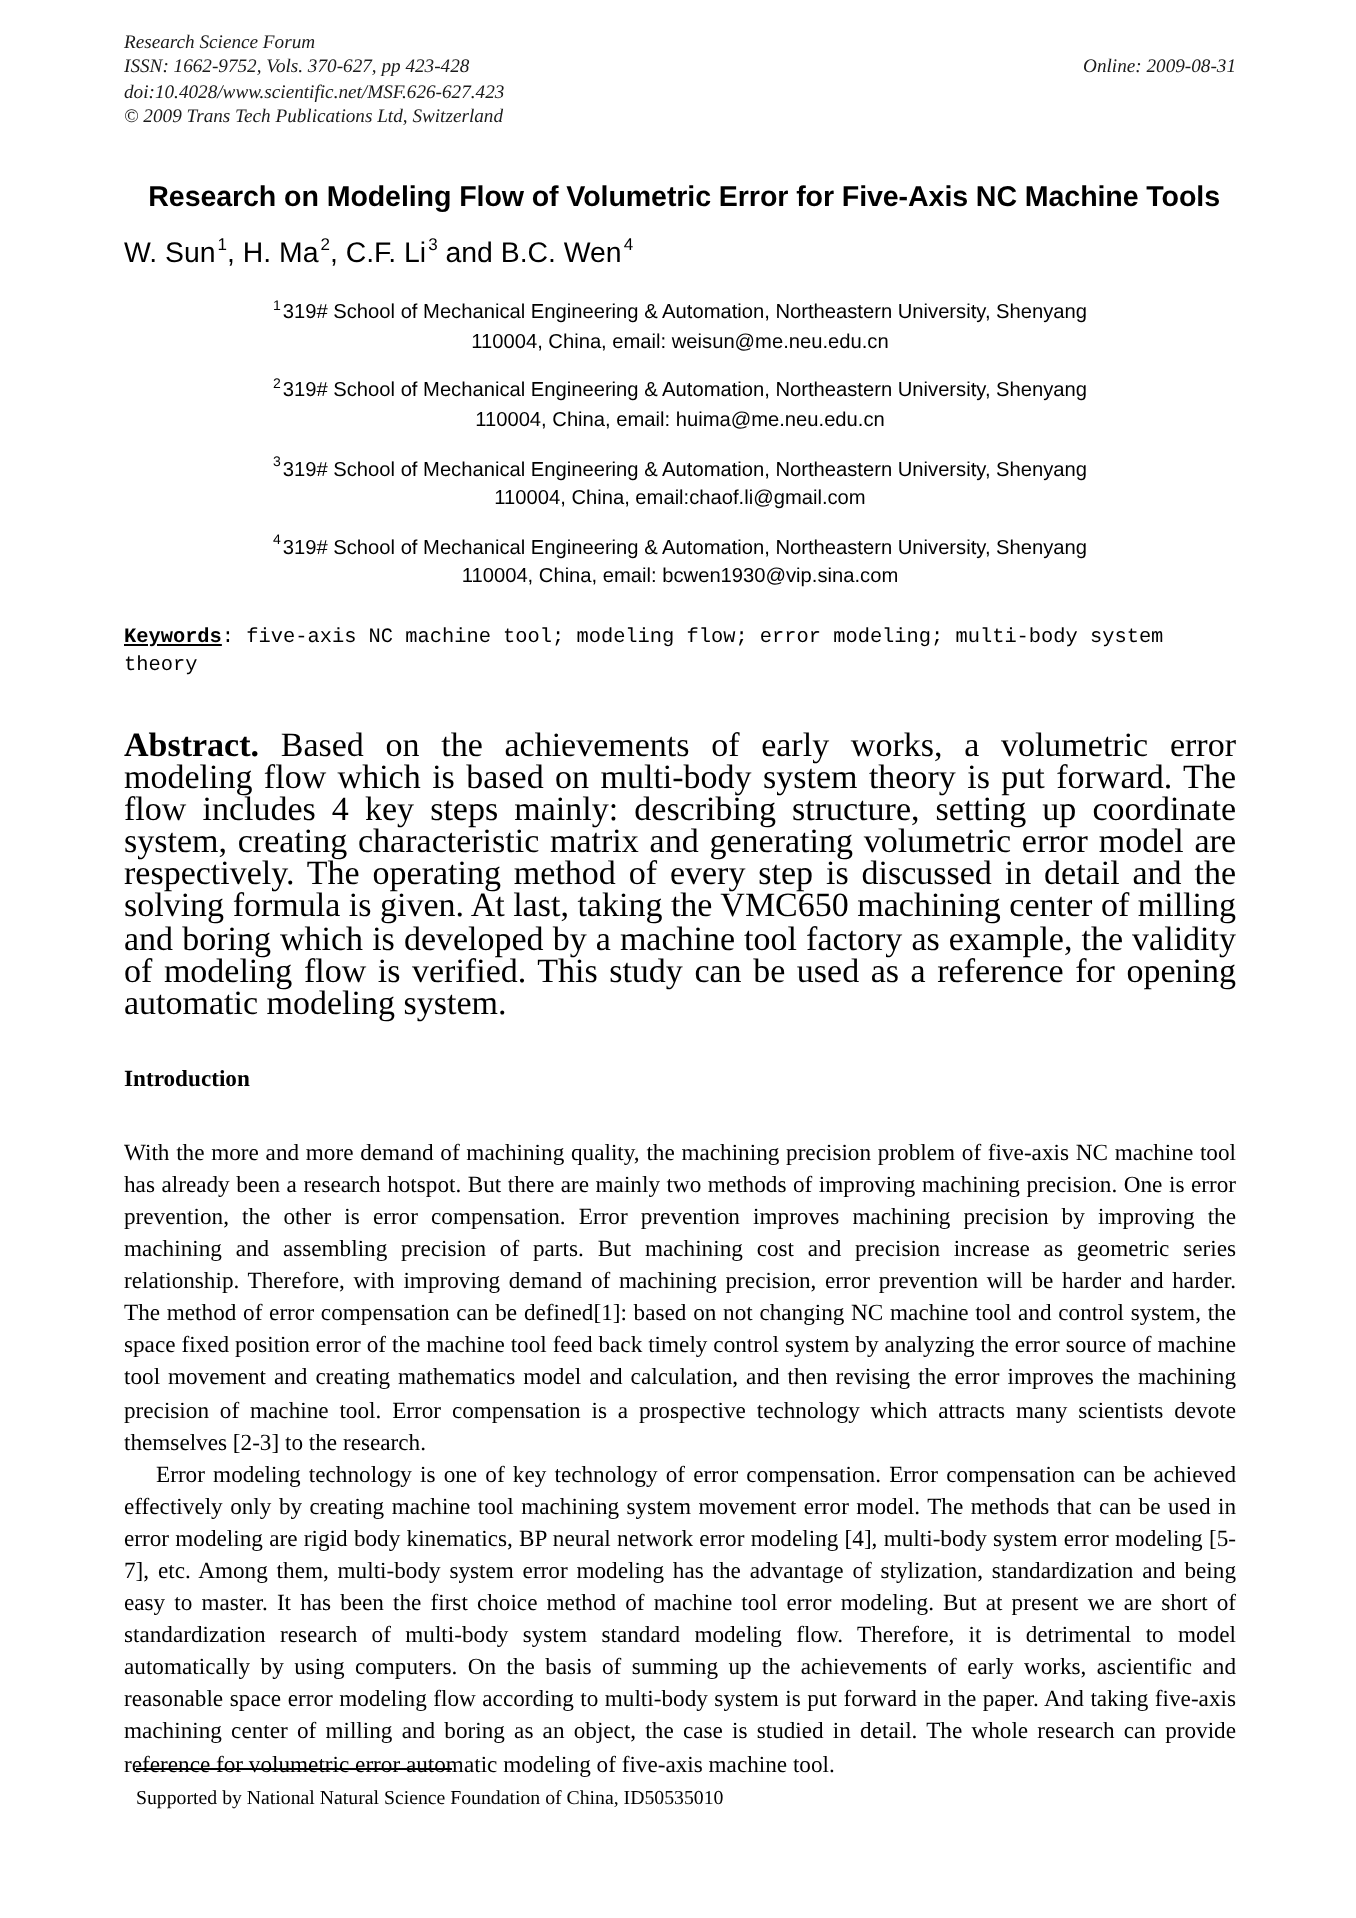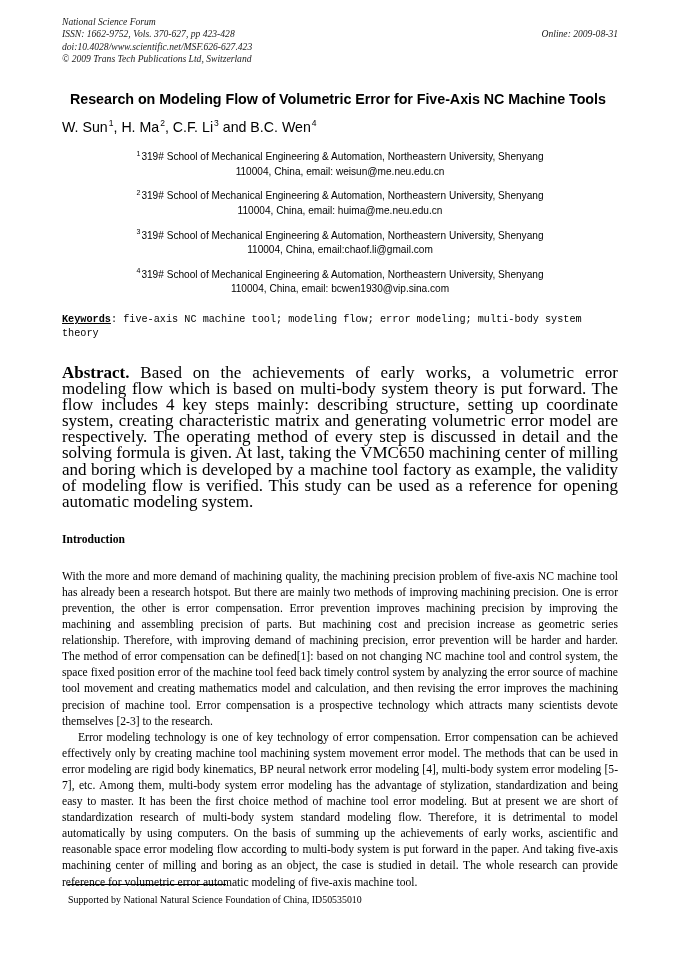--- a/index.html
+++ b/index.html
@@ -47,21 +47,21 @@
     margin-top: 12px;
   }
   .masthead-line {
     display: block;
     white-space: nowrap;
   }
 
   
   .title {
     margin-top: 24px;
-    text-align: left;
+    text-align: right;
     font-family: "Liberation Sans", sans-serif;
     font-weight: bold;
     font-size: 14.3px;
     line-height: 19px;
     letter-spacing: -0.05px;
     padding: 0 8px;
   }
 
   
   .authors {
@@ -165,21 +165,21 @@
 </style>
 </head>
 <body>
 
 <div class="page">
 
   <div class="content">
 
     <div class="masthead">
       <span class="online">Online: 2009-08-31</span>
-      <span class="masthead-line">National Science Forum</span>
+      <span class="masthead-line">Research Science Forum</span>
       <span class="masthead-line">ISSN: 1662-9752, Vols. 370-627, pp 423-428</span>
       <span class="masthead-line">doi:10.4028/www.scientific.net/MSF.626-627.423</span>
       <span class="masthead-line">© 2009 Trans Tech Publications Ltd, Switzerland</span>
     </div>
 
     <h1 class="title">Research on Modeling Flow of Volumetric Error for Five-Axis NC Machine Tools</h1>
 
     <div class="authors"><span>W. Sun</span><sup>1</sup><span>, </span><span>H. Ma</span><sup>2</sup><span>, </span><span>C.F. Li</span><sup>3</sup><span> and </span><span>B.C. Wen</span><sup>4</sup></div>
 
     <div class="affiliations">

